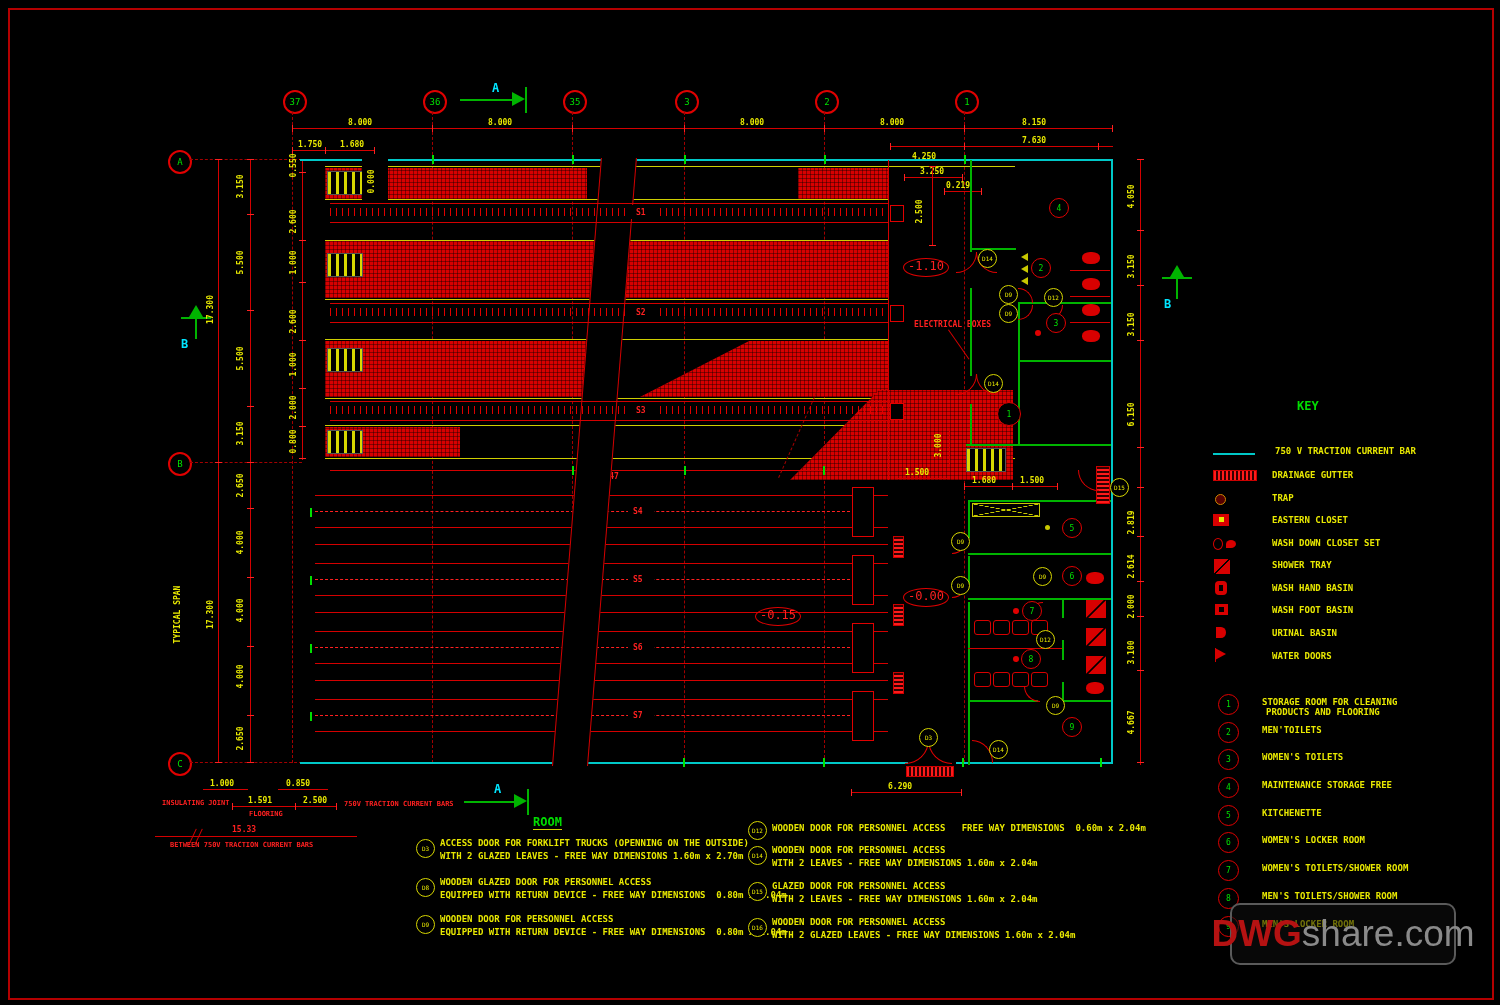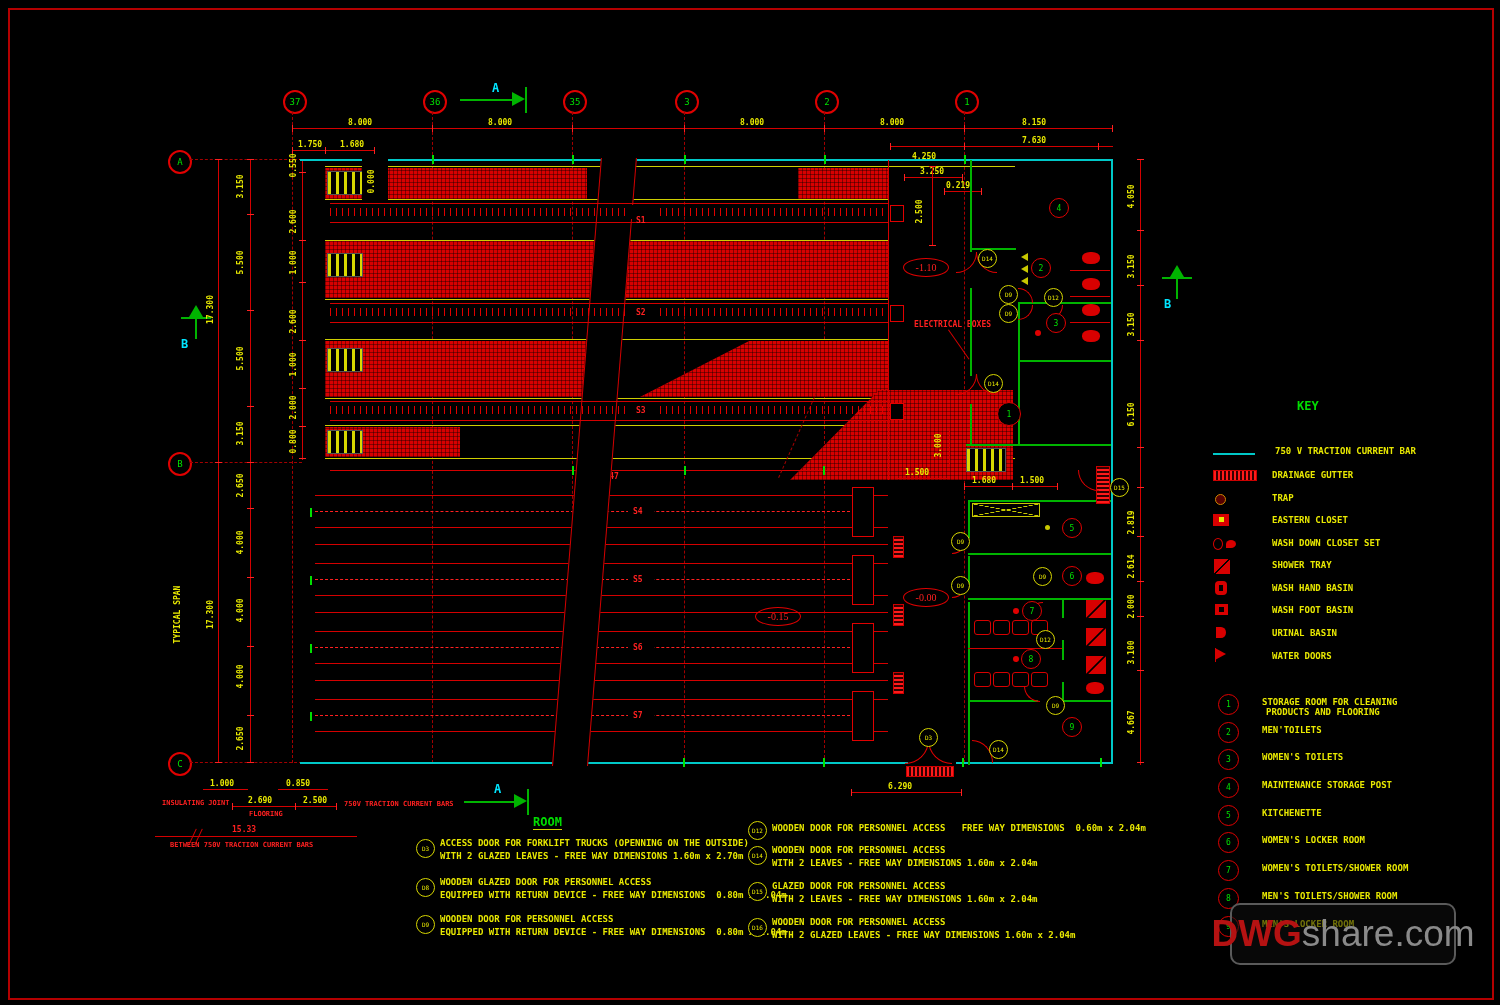--- a/index.html
+++ b/index.html
@@ -24,21 +24,21 @@
   .tk{position:absolute;width:1px;height:7px;background:#ff2020;}
   .tkh{position:absolute;width:7px;height:1px;background:#ff2020;}
   .gt{position:absolute;width:2px;height:9px;background:#00e000;}
   .bub{position:absolute;width:20px;height:20px;border:2px solid #e00000;border-radius:50%;
        color:#00e000;font-size:9px;display:flex;align-items:center;justify-content:center;background:#000;}
   .dc{position:absolute;width:17px;height:17px;border:1.5px solid #d6d600;border-radius:50%;
       color:#e8e800;font-size:6px;display:flex;align-items:center;justify-content:center;background:#000;z-index:30;}
   .rc{position:absolute;width:18px;height:18px;border:1.5px solid #e00000;border-radius:50%;
       color:#00e000;font-size:8px;display:flex;align-items:center;justify-content:center;background:#000;z-index:30;}
   .oval{position:absolute;width:44px;height:17px;border:1.5px solid #e00000;border-radius:50%;
-      color:#ff2020;font-size:10px;display:flex;align-items:center;justify-content:center;z-index:30;font-family:Liberation Serif, serif;}
+      color:#ff2020;font-size:12px;display:flex;justify-content:center;z-index:30;}
   .hatch{position:absolute;background-color:#d80000;
       background-image:repeating-linear-gradient(90deg,rgba(0,0,0,.38) 0 1px,transparent 1px 4px),
                        repeating-linear-gradient(0deg,rgba(0,0,0,.38) 0 1px,transparent 1px 4px);}
   .gut{position:absolute;background:repeating-linear-gradient(90deg,#ff1a1a 0 2px,#300 2px 4px);border:1px solid #c00;}
   .gutv{position:absolute;background:repeating-linear-gradient(0deg,#ff1a1a 0 2px,#300 2px 4px);border:1px solid #c00;}
   .lad{position:absolute;background:repeating-linear-gradient(90deg,#d8d800 0 3px,#000 3px 8px);border:1px solid #555;}
   .tstrip{position:absolute;height:8px;background:repeating-linear-gradient(90deg,#e00000 0 1px,transparent 1px 6px);}
   .bump{position:absolute;border:1.5px solid #e00000;background:#000;z-index:6;}
   .arc{position:absolute;width:20px;height:20px;border:1.2px solid #e00000;z-index:25;}
   .abl{border-radius:0 0 0 100%;border-top:none;border-right:none;}
@@ -266,21 +266,21 @@
   <div class="lad" style="left:327px;top:348px;width:34px;height:22px"></div>
   <div class="lad" style="left:327px;top:430px;width:34px;height:22px"></div>
   <div style="position:absolute;left:362px;top:158px;width:26px;height:46px;background:#000;z-index:8">
     <b class="t y v" style="left:-3px;top:19px">0.000</b>
   </div>
 
   <div class="hl z15" style="left:330px;top:203px;width:558px"></div>
   <div class="tstrip z15" style="left:330px;top:208px;width:558px"></div>
   <div class="hl z15" style="left:330px;top:222px;width:558px"></div>
   <div style="position:absolute;left:630px;top:205px;width:26px;height:14px;background:#000;z-index:16"></div>
-  <b class="t r z20" style="left:636px;top:216px">S1</b>
+  <b class="t r z20" style="left:636px;top:208px">S1</b>
   <div class="bump" style="left:890px;top:205px;width:12px;height:15px"></div>
 
   <div class="hl z15" style="left:330px;top:303px;width:558px"></div>
   <div class="tstrip z15" style="left:330px;top:308px;width:558px"></div>
   <div class="hl z15" style="left:330px;top:322px;width:558px"></div>
   <div style="position:absolute;left:630px;top:305px;width:26px;height:14px;background:#000;z-index:16"></div>
   <b class="t r z20" style="left:636px;top:308px">S2</b>
   <div class="bump" style="left:890px;top:305px;width:12px;height:15px"></div>
 
   <div class="hl z15" style="left:330px;top:401px;width:558px"></div>
@@ -516,21 +516,21 @@
 
   <b class="t r" style="left:162px;top:799px;font-size:7px">INSULATING JOINT</b>
   <div class="hl" style="left:203px;top:789px;width:45px"></div>
   <div class="hl" style="left:278px;top:789px;width:50px"></div>
   <b class="t y" style="left:210px;top:779px">1.000</b>
   <b class="t y" style="left:286px;top:779px">0.850</b>
   <div class="hl" style="left:233px;top:806px;width:104px"></div>
   <div class="tk" style="left:232px;top:803px"></div>
     <div class="tk" style="left:295px;top:803px"></div>
     <div class="tk" style="left:336px;top:803px"></div>
-  <b class="t y" style="left:248px;top:796px">2.690</b>
+  <b class="t y" style="left:248px;top:796px">1.591</b>
   <b class="t y" style="left:303px;top:796px">2.500</b>
   <b class="t r" style="left:249px;top:810px;font-size:7px">FLOORING</b>
   <b class="t r" style="left:344px;top:800px;font-size:7px">750V TRACTION CURRENT BARS</b>
   <div class="hl" style="left:155px;top:836px;width:202px"></div>
   <div class="vl" style="left:192px;top:828px;height:18px;transform:rotate(25deg)"></div>
   <div class="vl" style="left:198px;top:828px;height:18px;transform:rotate(25deg)"></div>
   <b class="t r" style="left:232px;top:825px">15.33</b>
   <b class="t r" style="left:170px;top:841px;font-size:7px">BETWEEN 750V TRACTION CURRENT BARS</b>
 
   <b class="t g b12" style="left:1297px;top:402px">KEY</b>
@@ -572,21 +572,21 @@
       <span>2</span>
     </div>
   <b class="t y b9" style="left:1262px;top:726px">MEN'TOILETS</b>
   <div class="rc" style="left:1218px;top:749px;width:19px;height:19px">
       <span>3</span>
     </div>
   <b class="t y b9" style="left:1262px;top:753px">WOMEN'S TOILETS</b>
   <div class="rc" style="left:1218px;top:777px;width:19px;height:19px">
       <span>4</span>
     </div>
-  <b class="t y b9" style="left:1262px;top:781px">MAINTENANCE STORAGE POST</b>
+  <b class="t y b9" style="left:1262px;top:781px">MAINTENANCE STORAGE FREE</b>
   <div class="rc" style="left:1218px;top:805px;width:19px;height:19px">
       <span>5</span>
     </div>
   <b class="t y b9" style="left:1262px;top:809px">KITCHENETTE</b>
   <div class="rc" style="left:1218px;top:832px;width:19px;height:19px">
       <span>6</span>
     </div>
   <b class="t y b9" style="left:1262px;top:836px">WOMEN'S LOCKER ROOM</b>
   <div class="rc" style="left:1218px;top:860px;width:19px;height:19px">
       <span>7</span>

